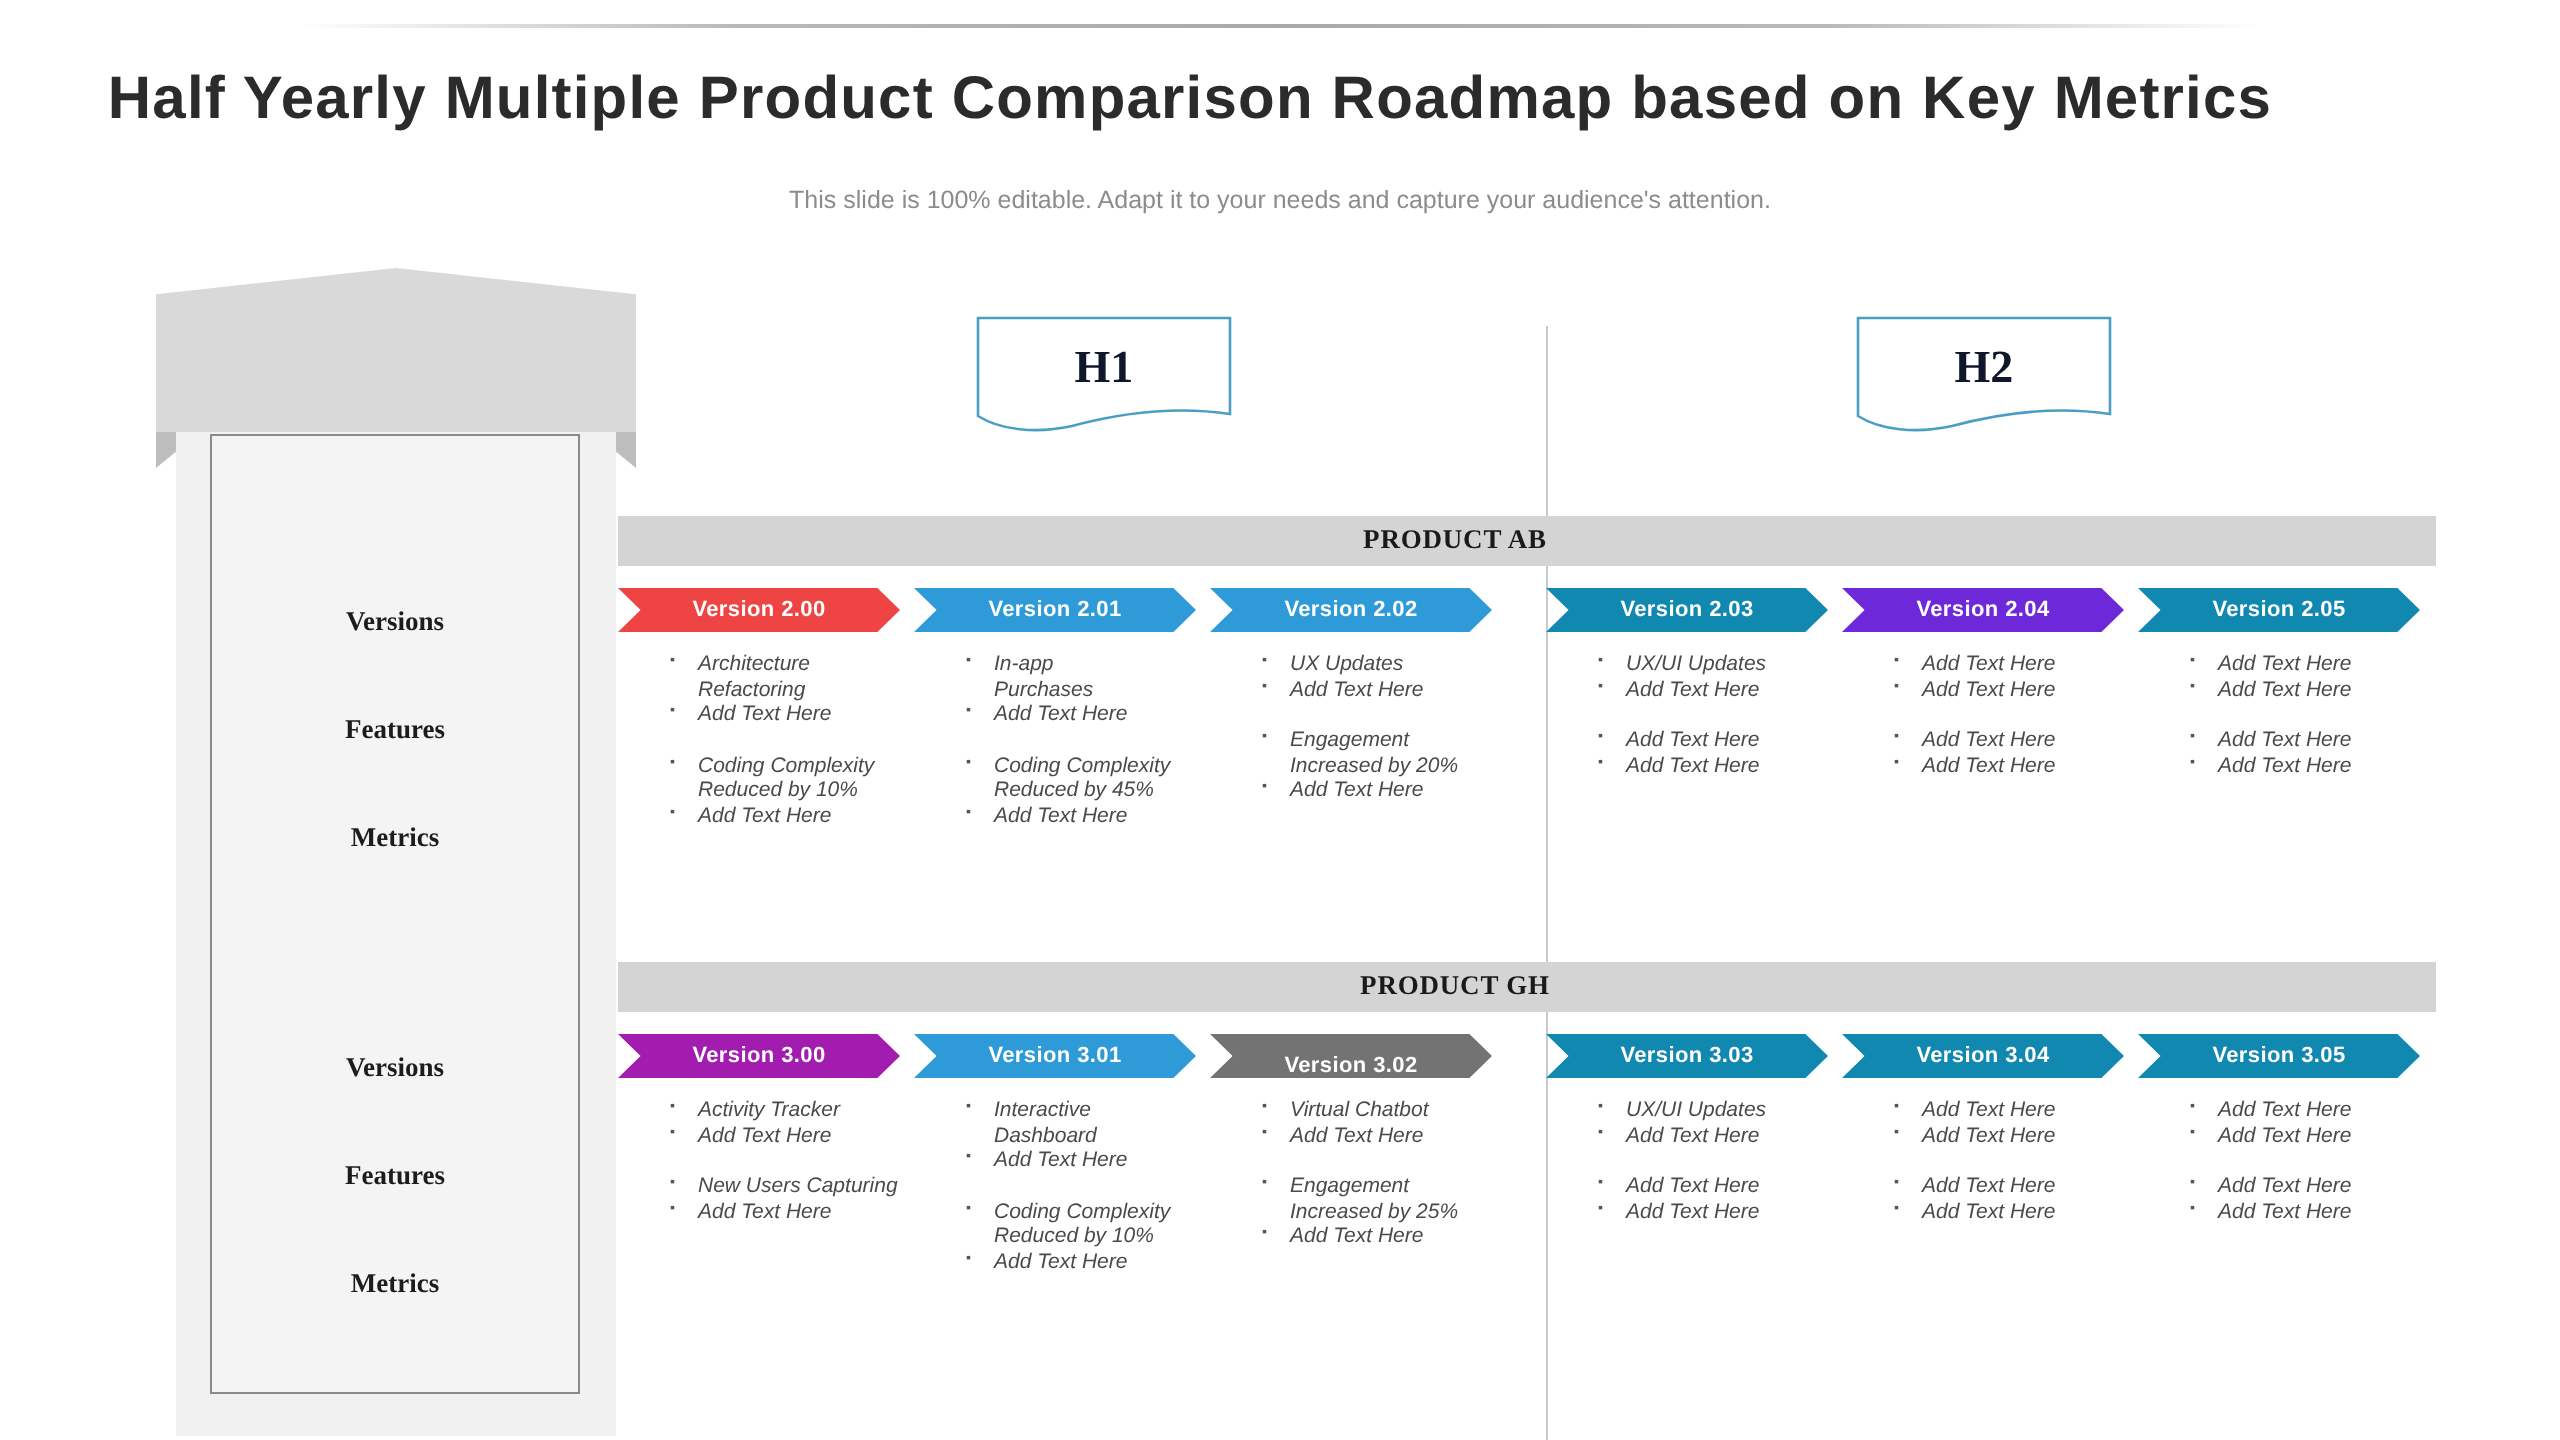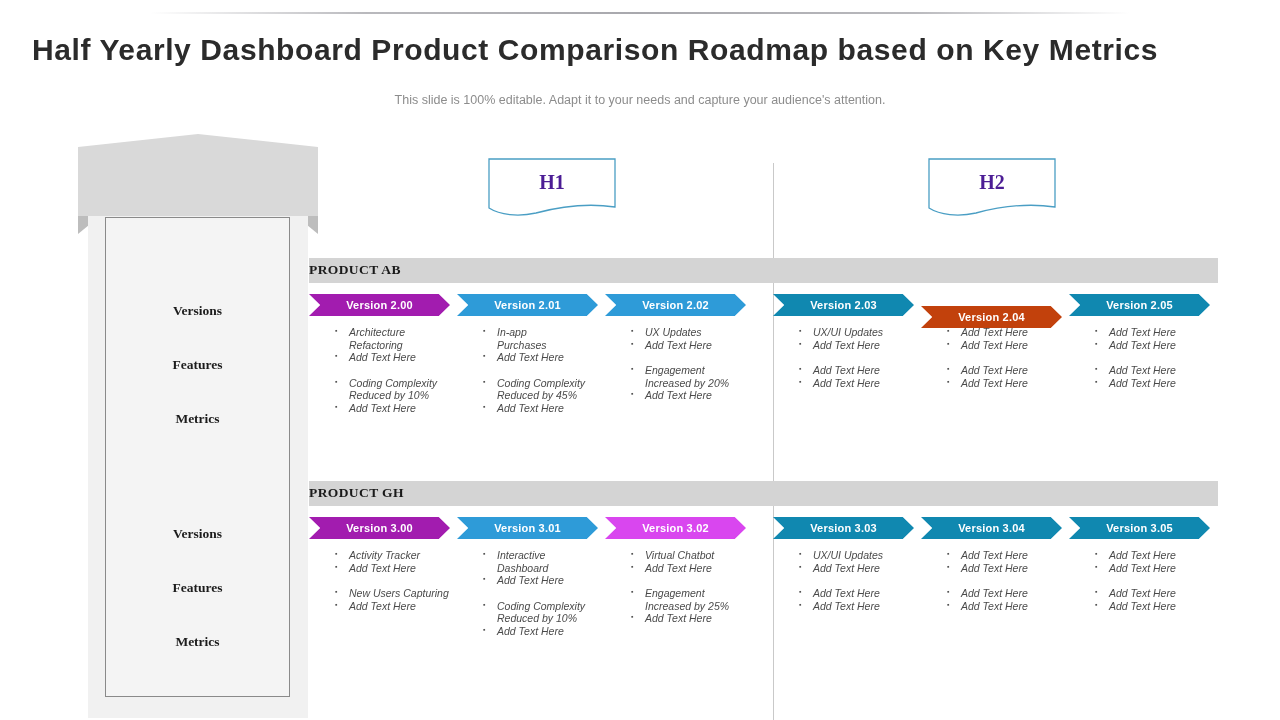--- a/index.html
+++ b/index.html
@@ -126,22 +126,22 @@
     height: 59px;
   }
   .half-head svg { position: absolute; left: 0; top: 0; }
   .half-head .hh-label {
     position: absolute;
     left: 0; top: 13px;
     width: 128px;
     text-align: center;
     font-family: "Liberation Serif", serif;
     font-weight: bold;
-    font-size: 20px;
-    color: #4c1d95;
+    font-size: 23px;
+    color: #0f172a;
   }
   #half-h1 { left: 488px; }
   #half-h2 { left: 928px; }
 
   
   .half-divider {
     position: absolute;
     left: 773px;
     top: 163px;
     width: 1px;
@@ -157,21 +157,21 @@
   .section-band {
     position: relative;
     width: 909px;
     height: 25px;
     background: #d4d4d4;
   }
   .section-band-label {
     position: absolute;
     left: 0; top: 4px;
     width: 837px;
-    text-align: left;
+    text-align: center;
     font-family: "Liberation Serif", serif;
     font-weight: bold;
     font-size: 13.5px;
     letter-spacing: 0.4px;
     color: #1a1a1a;
   }
 
   .version-row {
     position: relative;
     width: 909px;
@@ -224,21 +224,21 @@
     color: #555;
   }
   .bullet.cont { padding-left: 20px; }
   .bullet.cont::before { content: ""; }
 </style>
 </head>
 <body>
 
 <div class="top-rule"></div>
 
-<div class="title">Half Yearly Dashboard Product Comparison Roadmap based on Key Metrics</div>
+<div class="title">Half Yearly Multiple Product Comparison Roadmap based on Key Metrics</div>
 <div class="subtitle">This slide is 100% editable. Adapt it to your needs and capture your audience's attention.</div>
 
 <div class="timeframe">
   <div class="tf-banner"></div>
   <div class="tf-fold-l"></div>
   <div class="tf-fold-r"></div>
   <div class="tf-banner-label">
   </div>
   <div class="tf-column"></div>
   <div class="tf-inner"></div>
@@ -266,33 +266,33 @@
   <div class="hh-label">H2</div>
 </div>
 
 <div class="half-divider"></div>
 
 <div class="section" id="section-ab">
     <div class="section-band">
       <div class="section-band-label">PRODUCT AB</div>
     </div>
     <div class="version-row">
-      <div class="chev" style="left: 0px; background: #a21caf;">
+      <div class="chev" style="left: 0px; background: #ef4444;">
         <span class="chev-label">Version 2.00</span>
       </div>
       <div class="chev" style="left: 148px; background: rgb(46, 155, 216);">
         <span class="chev-label">Version 2.01</span>
       </div>
       <div class="chev" style="left: 296px; background: rgb(46, 155, 216);">
         <span class="chev-label">Version 2.02</span>
       </div>
       <div class="chev" style="left: 464px; background: rgb(16, 136, 176);">
         <span class="chev-label">Version 2.03</span>
       </div>
-      <div class="chev" style="left: 612px; background: #c2410c; margin-top: 12px;">
+      <div class="chev" style="left: 612px; background: #6d28d9;">
         <span class="chev-label">Version 2.04</span>
       </div>
       <div class="chev" style="left: 760px; background: rgb(16, 136, 176);">
         <span class="chev-label">Version 2.05</span>
       </div>
     </div>
     <div class="cols">
       <div class="col" style="left: 20px;">
         <div class="bgroup">
           <div class="bullet">Architecture</div>
@@ -364,21 +364,21 @@
     <div class="section-band">
       <div class="section-band-label">PRODUCT GH</div>
     </div>
     <div class="version-row">
       <div class="chev" style="left: 0px; background: #a21caf;">
         <span class="chev-label">Version 3.00</span>
       </div>
       <div class="chev" style="left: 148px; background: rgb(46, 155, 216);">
         <span class="chev-label">Version 3.01</span>
       </div>
-      <div class="chev" style="left: 296px; background: #d946ef;">
+      <div class="chev" style="left: 296px; background: #737373; align-items: flex-end;">
         <span class="chev-label">Version 3.02</span>
       </div>
       <div class="chev" style="left: 464px; background: rgb(16, 136, 176);">
         <span class="chev-label">Version 3.03</span>
       </div>
       <div class="chev" style="left: 612px; background: rgb(16, 136, 176);">
         <span class="chev-label">Version 3.04</span>
       </div>
       <div class="chev" style="left: 760px; background: rgb(16, 136, 176);">
         <span class="chev-label">Version 3.05</span>

